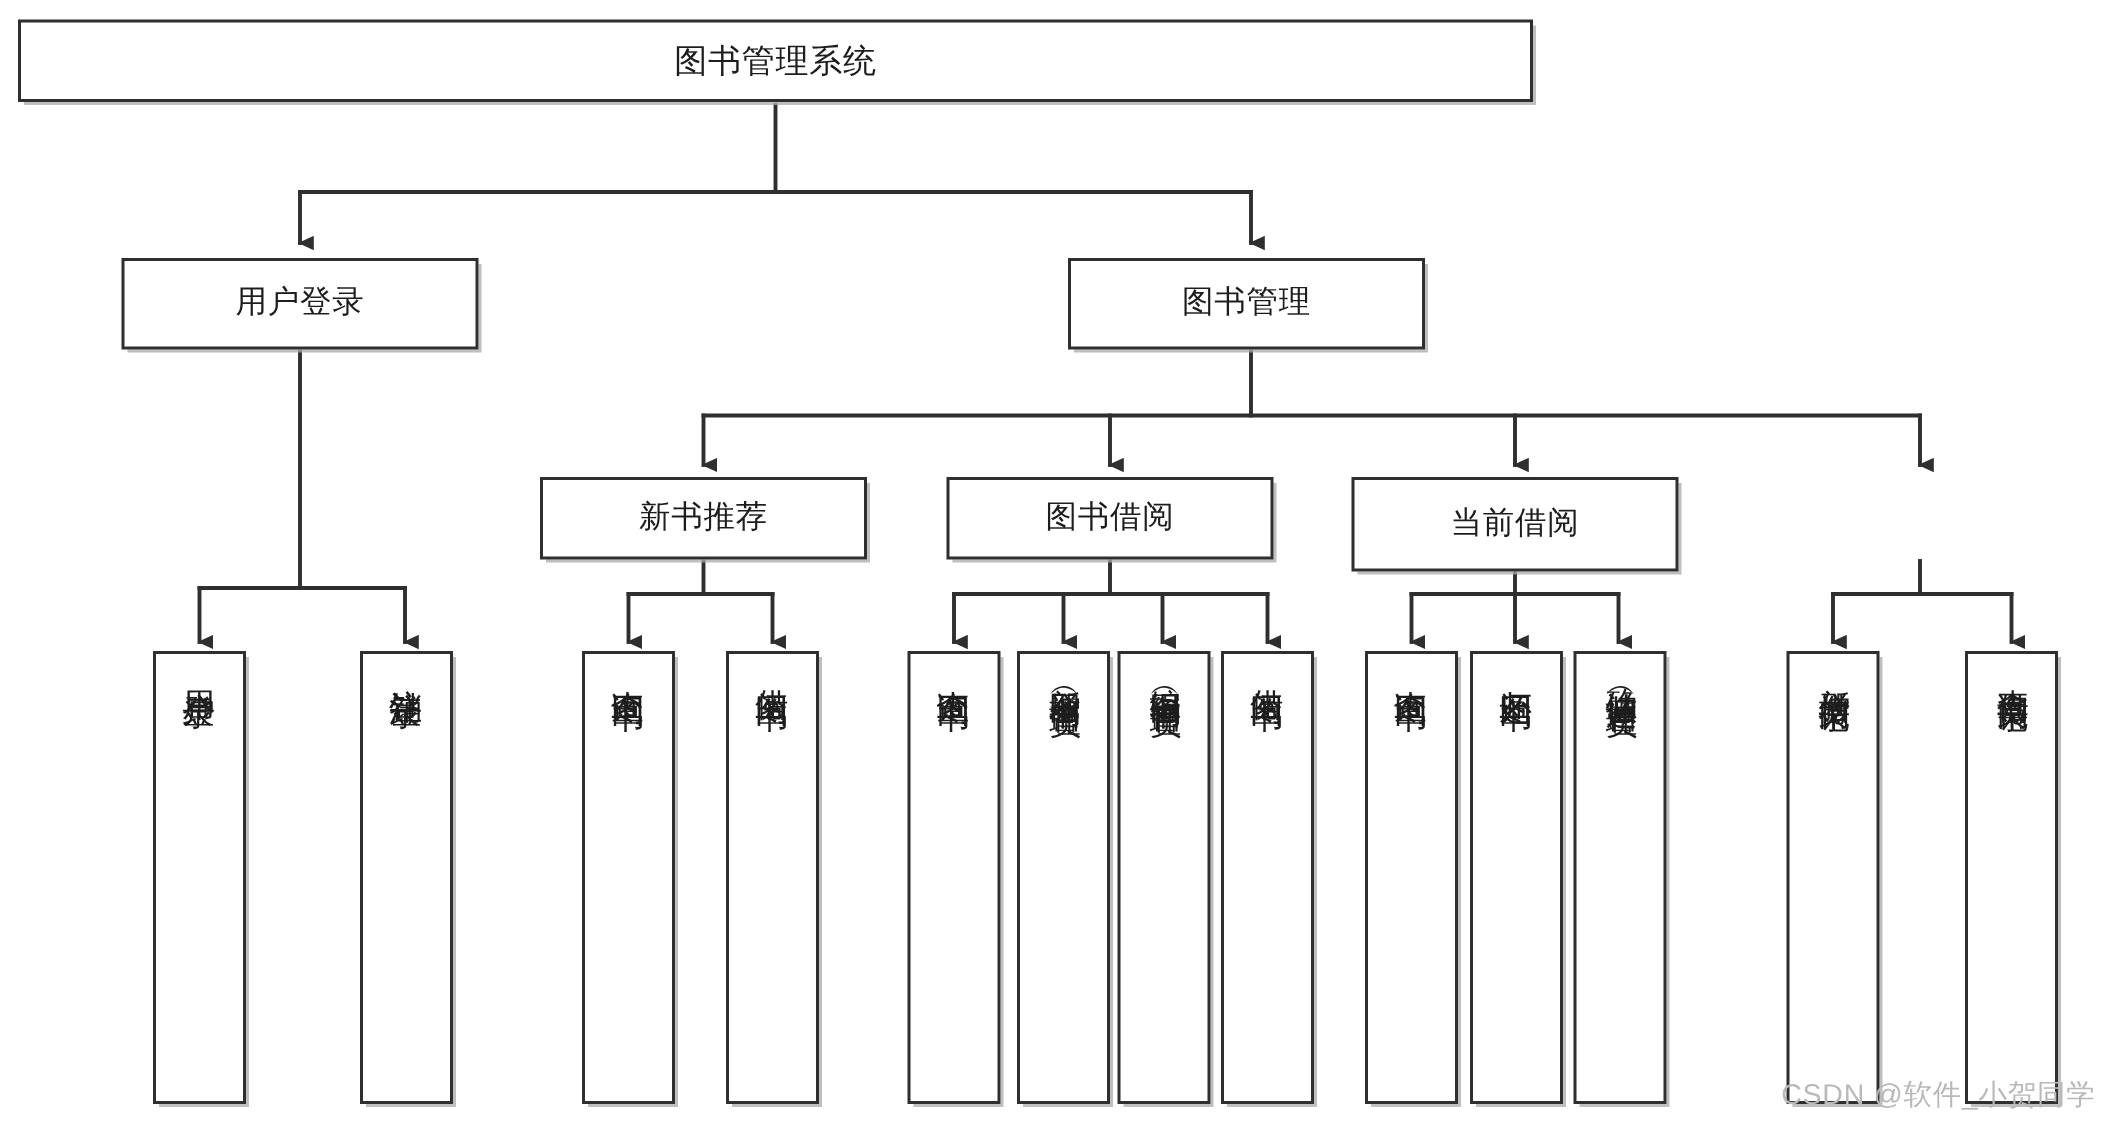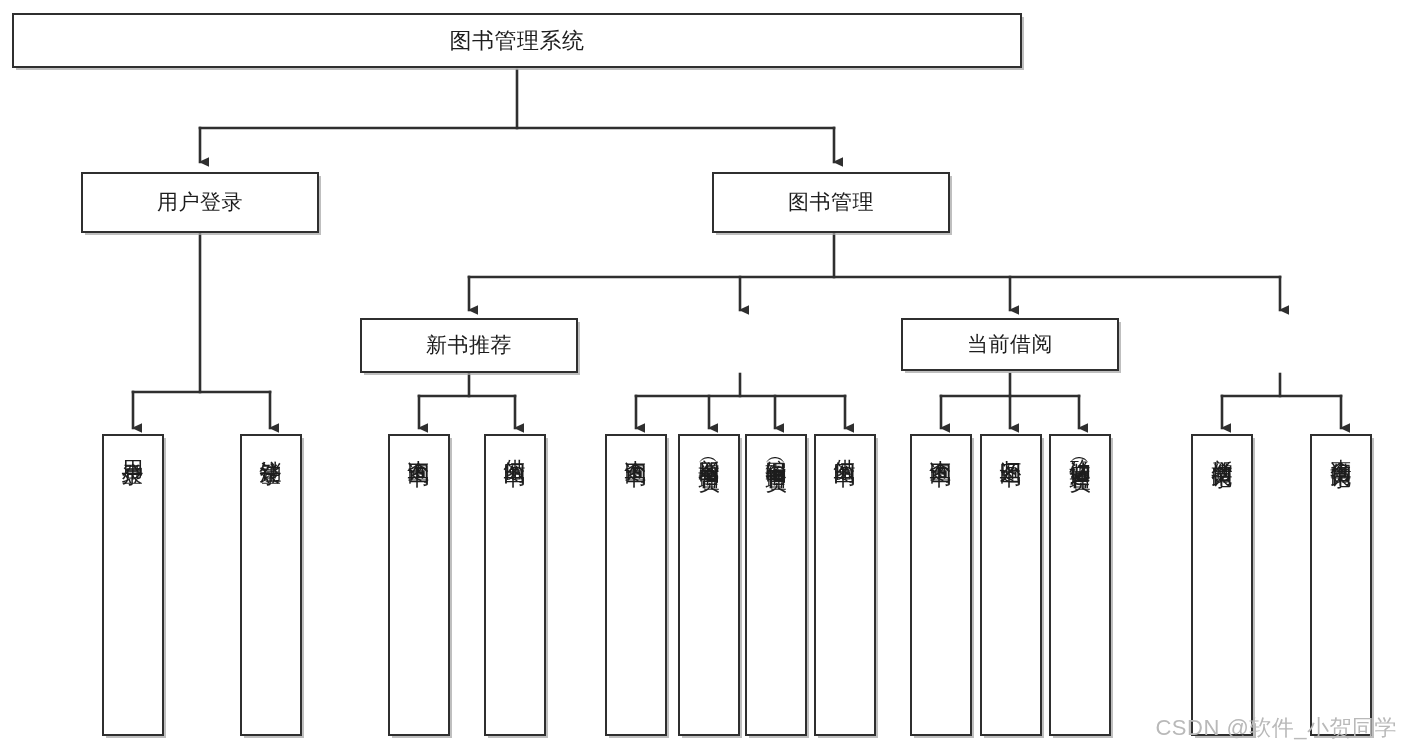--- a/index.html
+++ b/index.html
@@ -65,21 +65,21 @@
     letter-spacing: 2px;
     white-space: nowrap;
   }
   .node.v.tall-text .label {
     font-size: 21px;
   }
   .watermark {
     position: absolute;
     right: 8px;
     bottom: 4px;
-    font-size: 22px;
+    font-size: 19px;
     color: #b9b9b9;
     letter-spacing: 0.5px;
     white-space: nowrap;
     user-select: none;
   }
 </style>
 </head>
 <body>
 
 <div id="canvas">
@@ -141,21 +141,24 @@
   <div class="node h" style="left:81px; top:172px; width:238px; height:61px;">
     <span class="label">用户登录</span>
   </div>
   <div class="node h" style="left:360px; top:318px; width:218px; height:55px;">
     <span class="label">新书推荐</span>
   </div>
 
   <div class="node h" style="left:712px; top:172px; width:238px; height:61px;">
     <span class="label">图书管理</span>
   </div>
-  <div class="node h" style="left:901px; top:318px; width:218px; height:53px;">
+  <div class="node h" style="left:631px; top:318px; width:218px; height:55px;">
+    <span class="label">图书借阅</span>
+  </div>
+  <div class="node h" style="left:901px; top:318px; width:218px; height:63px;">
     <span class="label">当前借阅</span>
   </div>
 
   <div class="node v" style="left:102px; top:434px; width:62px; height:302px;">
     <span class="label">用户登录</span>
   </div>
   <div class="node v" style="left:240px; top:434px; width:62px; height:302px;">
     <span class="label">注销登录</span>
   </div>
 

